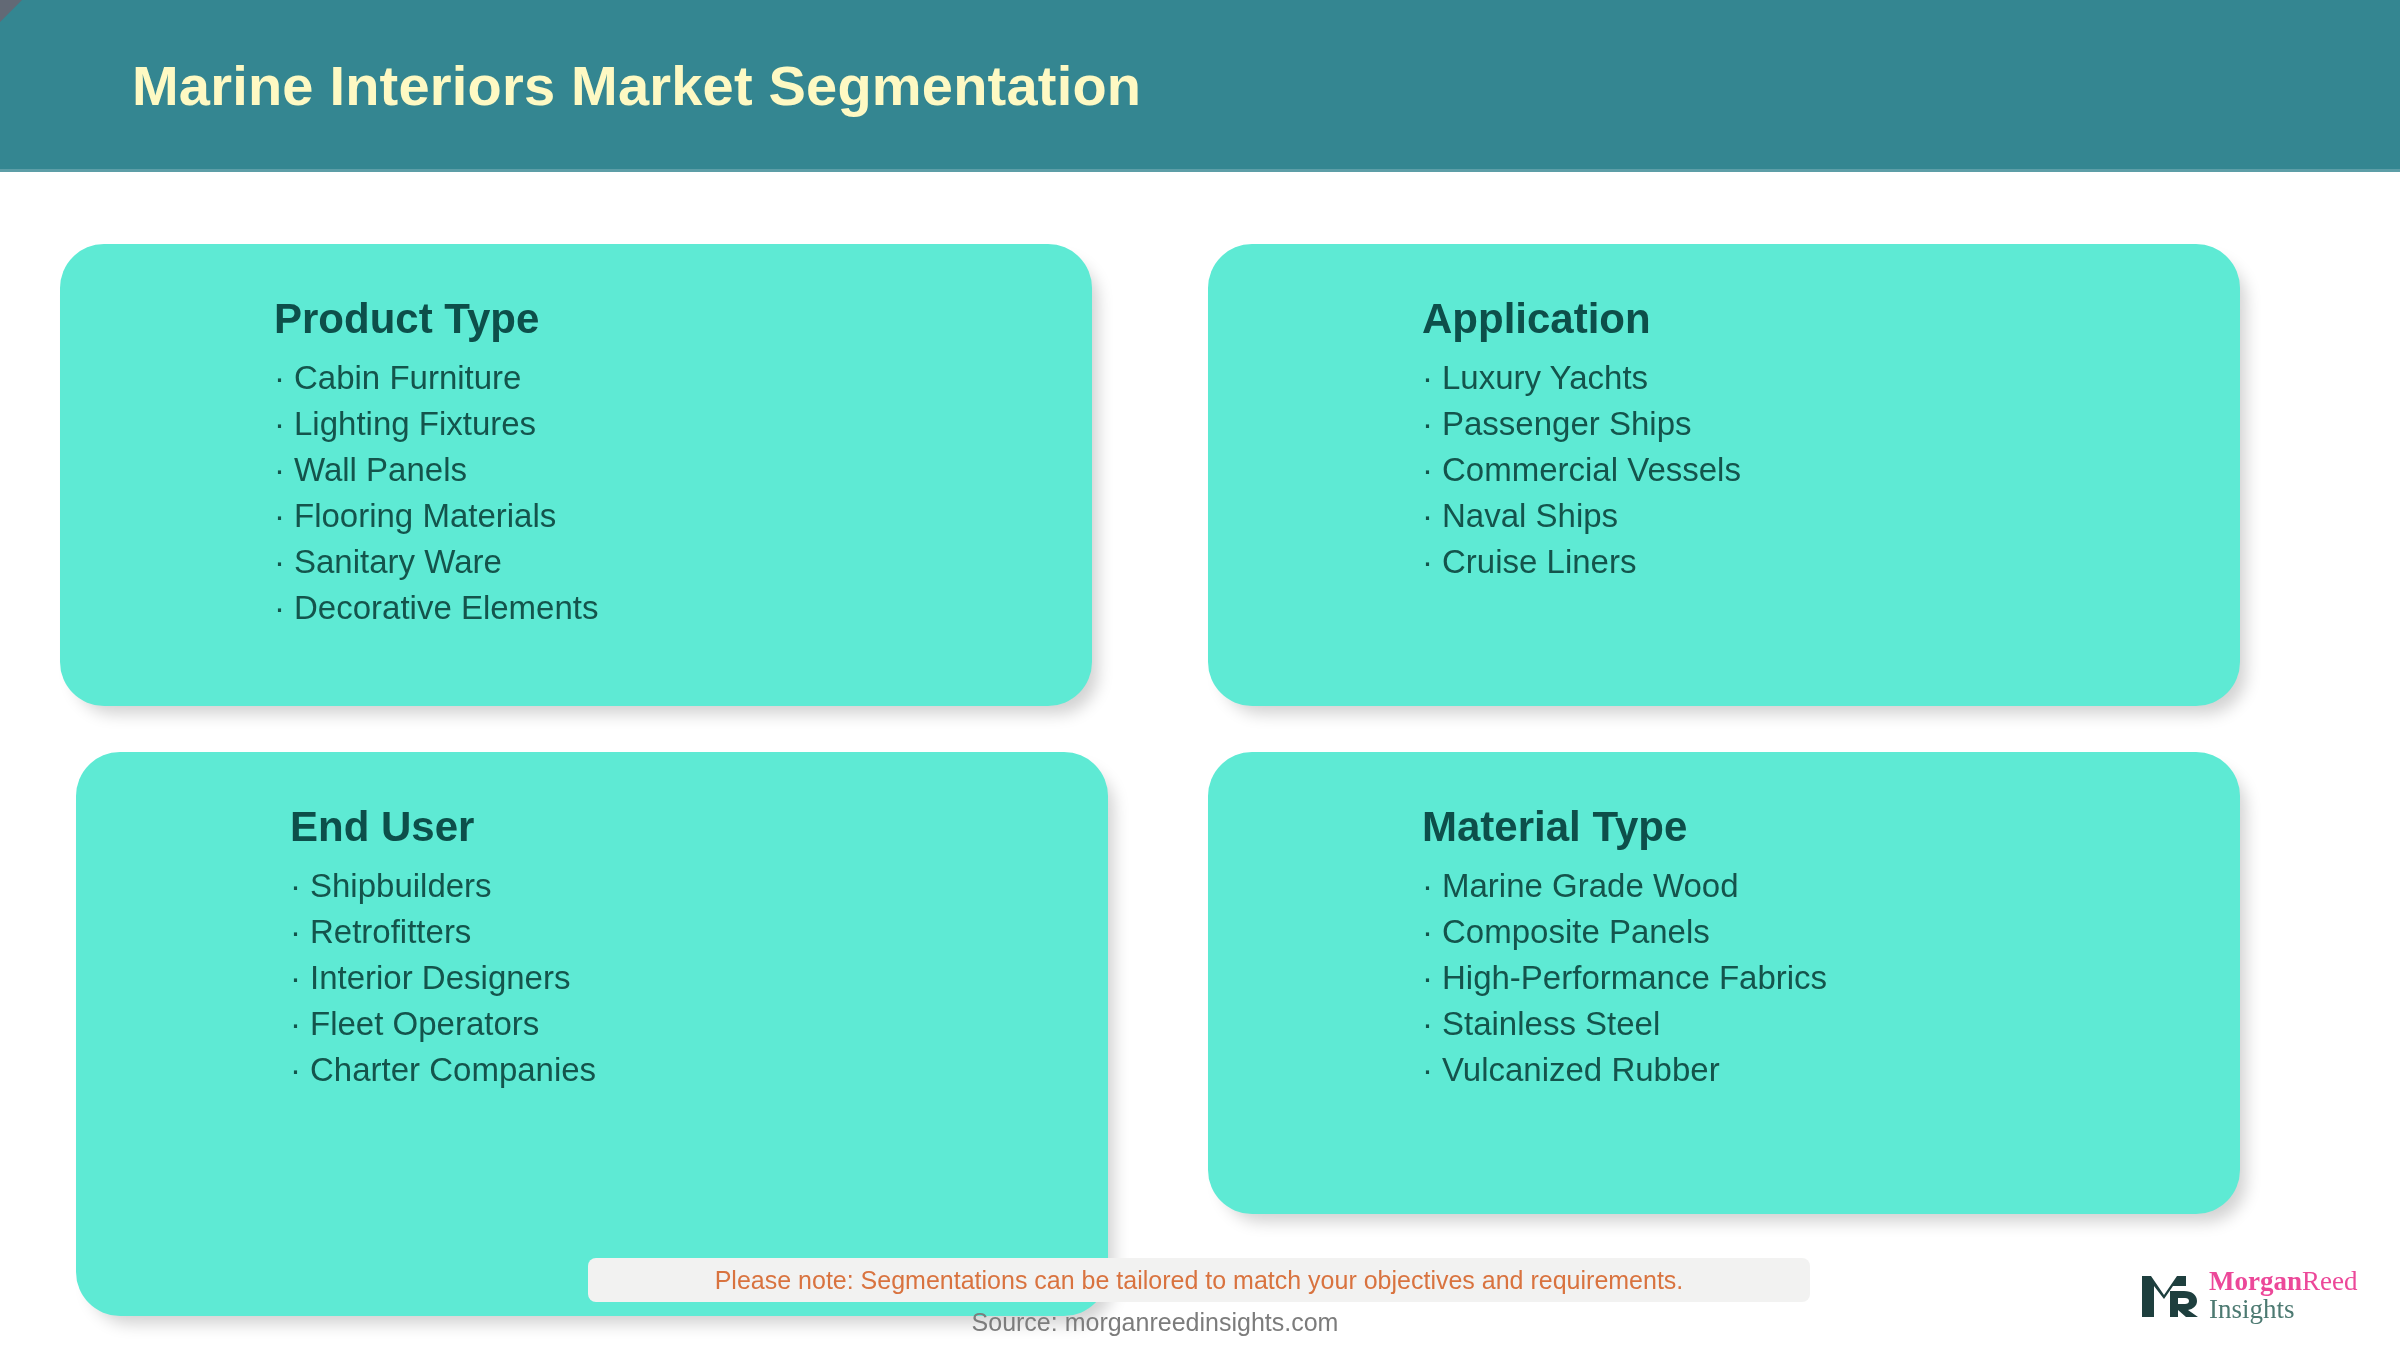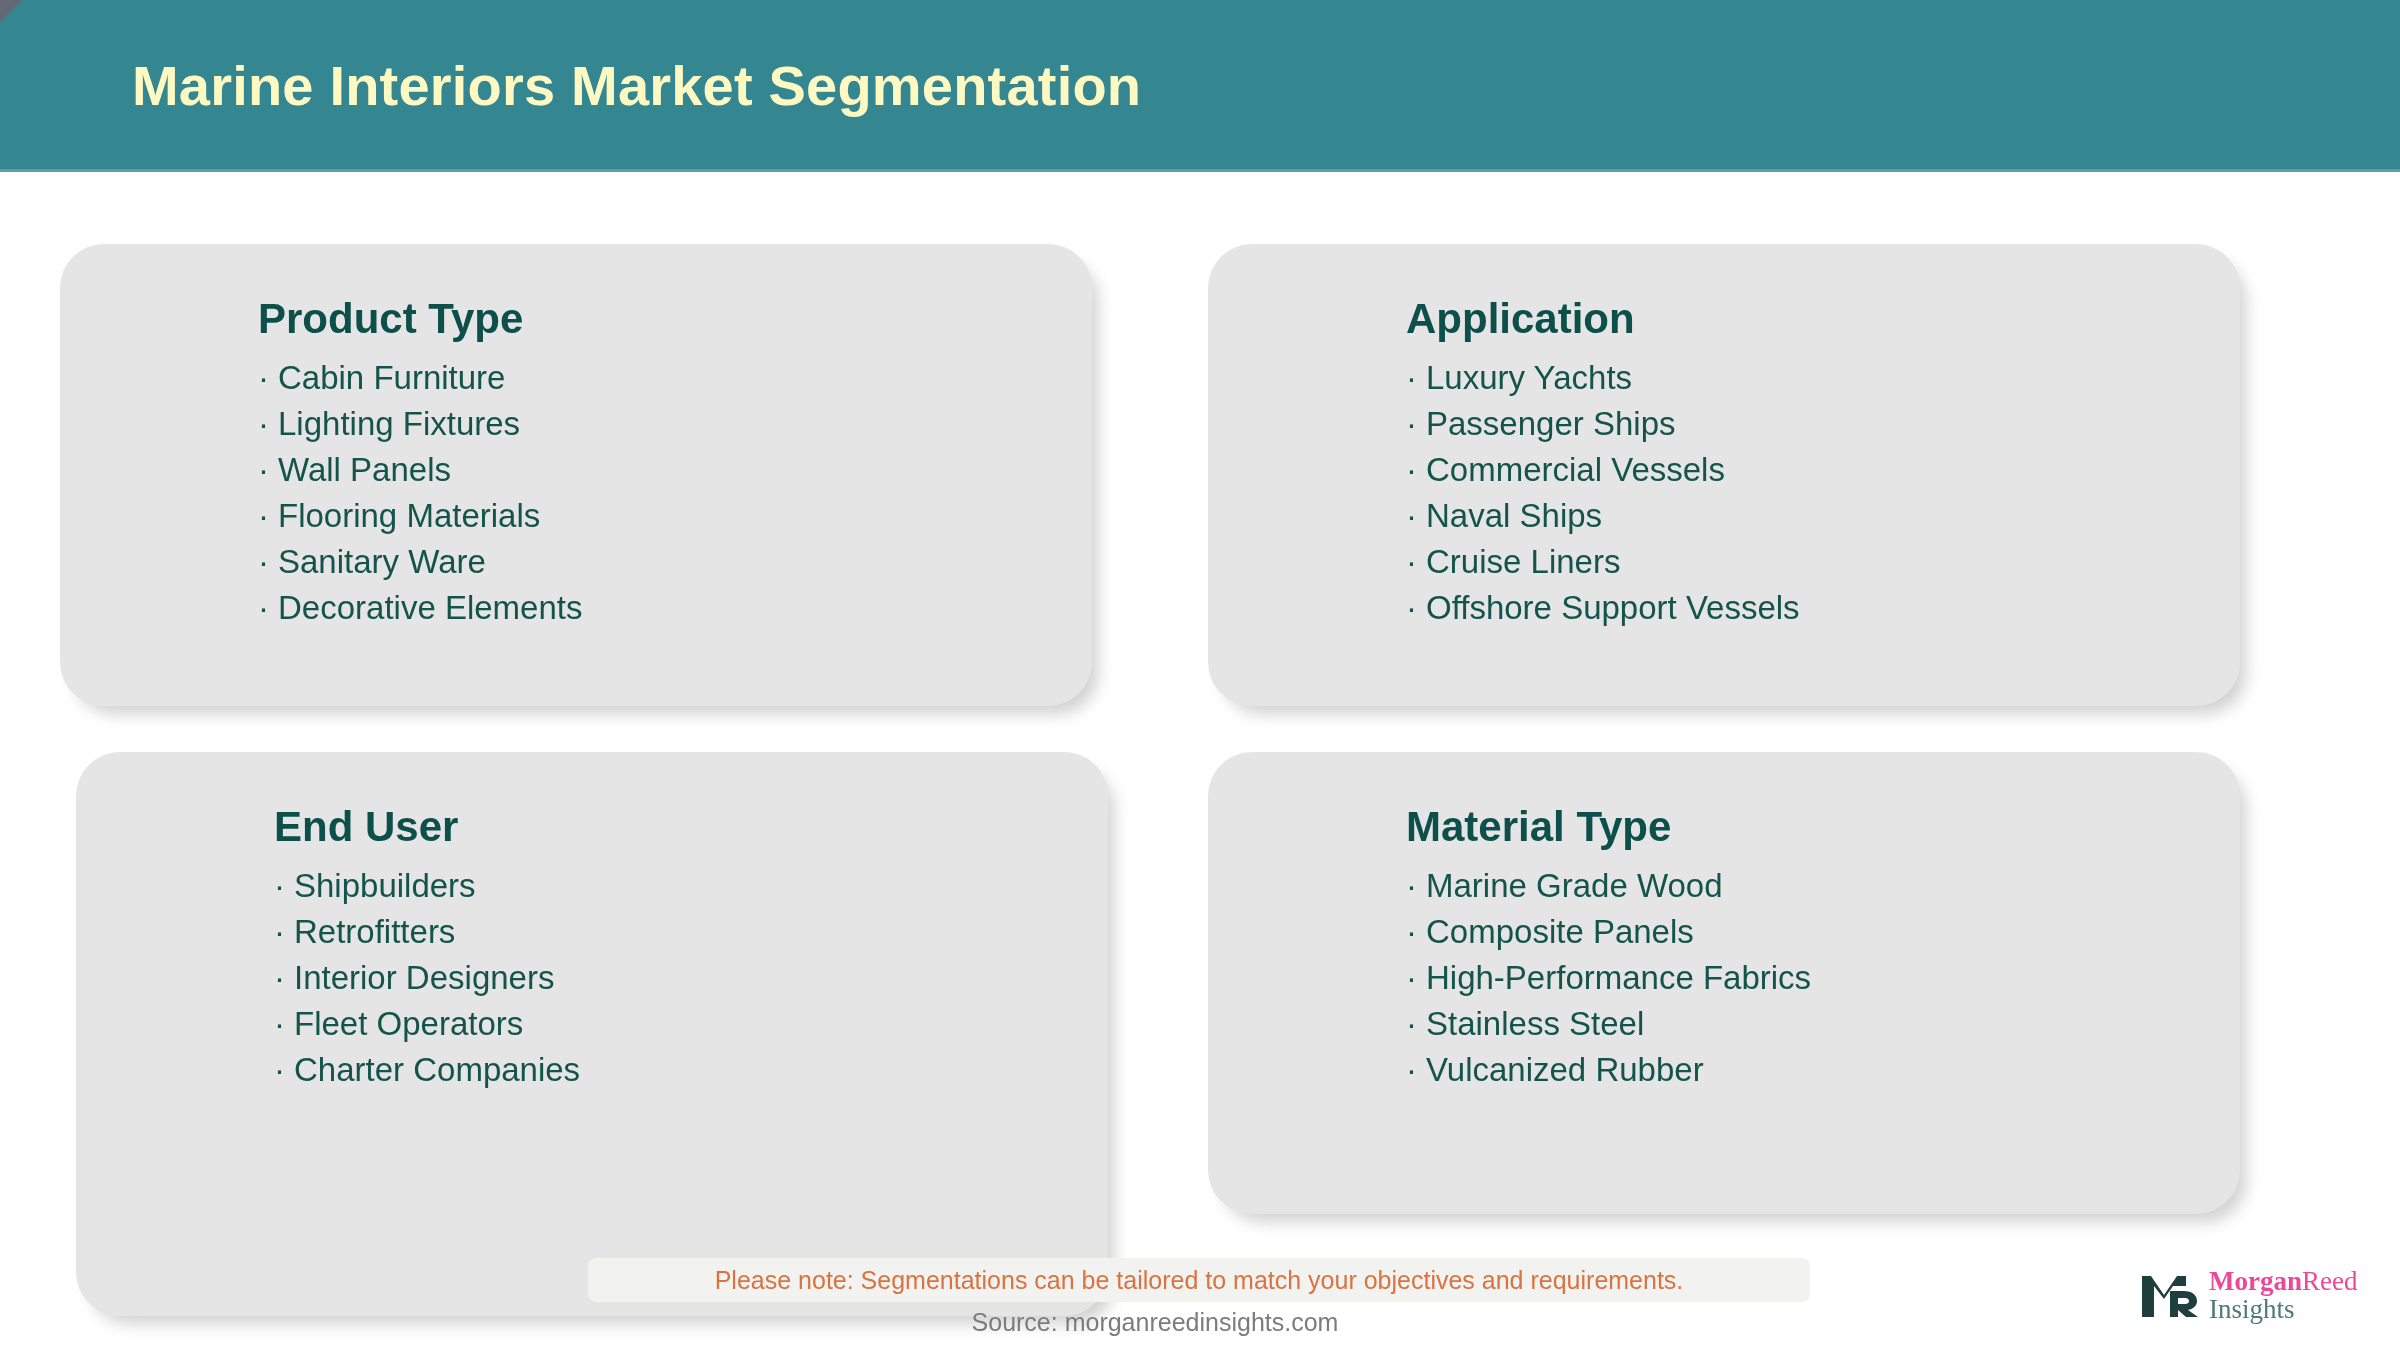--- a/index.html
+++ b/index.html
@@ -60,25 +60,25 @@
   
   .cards {
     position: absolute;
     left: 60px;
     top: 244px;
     width: 2280px;
     height: 968px;
   }
   .card {
     position: absolute;
-    background: #e5e5e5;
+    background: #5eead4;
     border-radius: 44px;
     box-shadow: 10px 12px 16px -4px rgba(0,0,0,0.18);
     box-sizing: border-box;
-    padding: 52px 48px 40px 48px;
+    padding: 52px 48px 40px 64px;
   }
   .card-tl { left: 0px;    top: 0px;   width: 1032px; height: 462px; }
   .card-tr { left: 1148px; top: 0px;   width: 1032px; height: 462px; }
   .card-bl { left: 16px;    top: 508px; width: 1032px; height: 564px; }
   .card-br { left: 1148px; top: 508px; width: 1032px; height: 462px; }
 
   .card-inner {
     margin-left: 150px;
   }
   .card-title {
@@ -199,21 +199,20 @@
 
   <div class="card card-tr">
     <div class="card-inner">
       <div class="card-title">Application</div>
       <ul class="card-list">
         <li><span class="bullet-dot">·</span><span>Luxury Yachts</span></li>
         <li><span class="bullet-dot">·</span><span>Passenger Ships</span></li>
         <li><span class="bullet-dot">·</span><span>Commercial Vessels</span></li>
         <li><span class="bullet-dot">·</span><span>Naval Ships</span></li>
         <li><span class="bullet-dot">·</span><span>Cruise Liners</span></li>
-        <li><span class="bullet-dot">·</span><span>Offshore Support Vessels</span></li>
       </ul>
     </div>
   </div>
 
   <div class="card card-bl">
     <div class="card-inner">
       <div class="card-title">End User</div>
       <ul class="card-list">
         <li><span class="bullet-dot">·</span><span>Shipbuilders</span></li>
         <li><span class="bullet-dot">·</span><span>Retrofitters</span></li>

